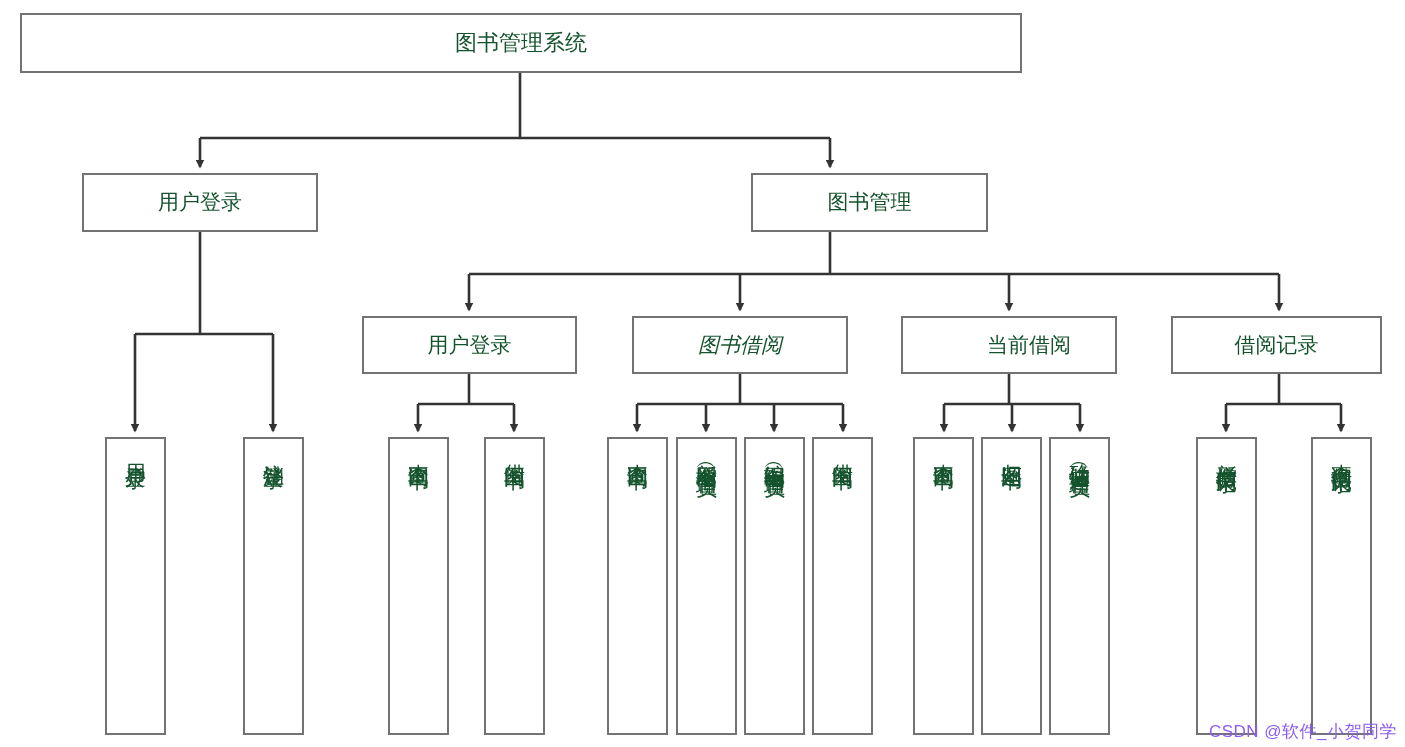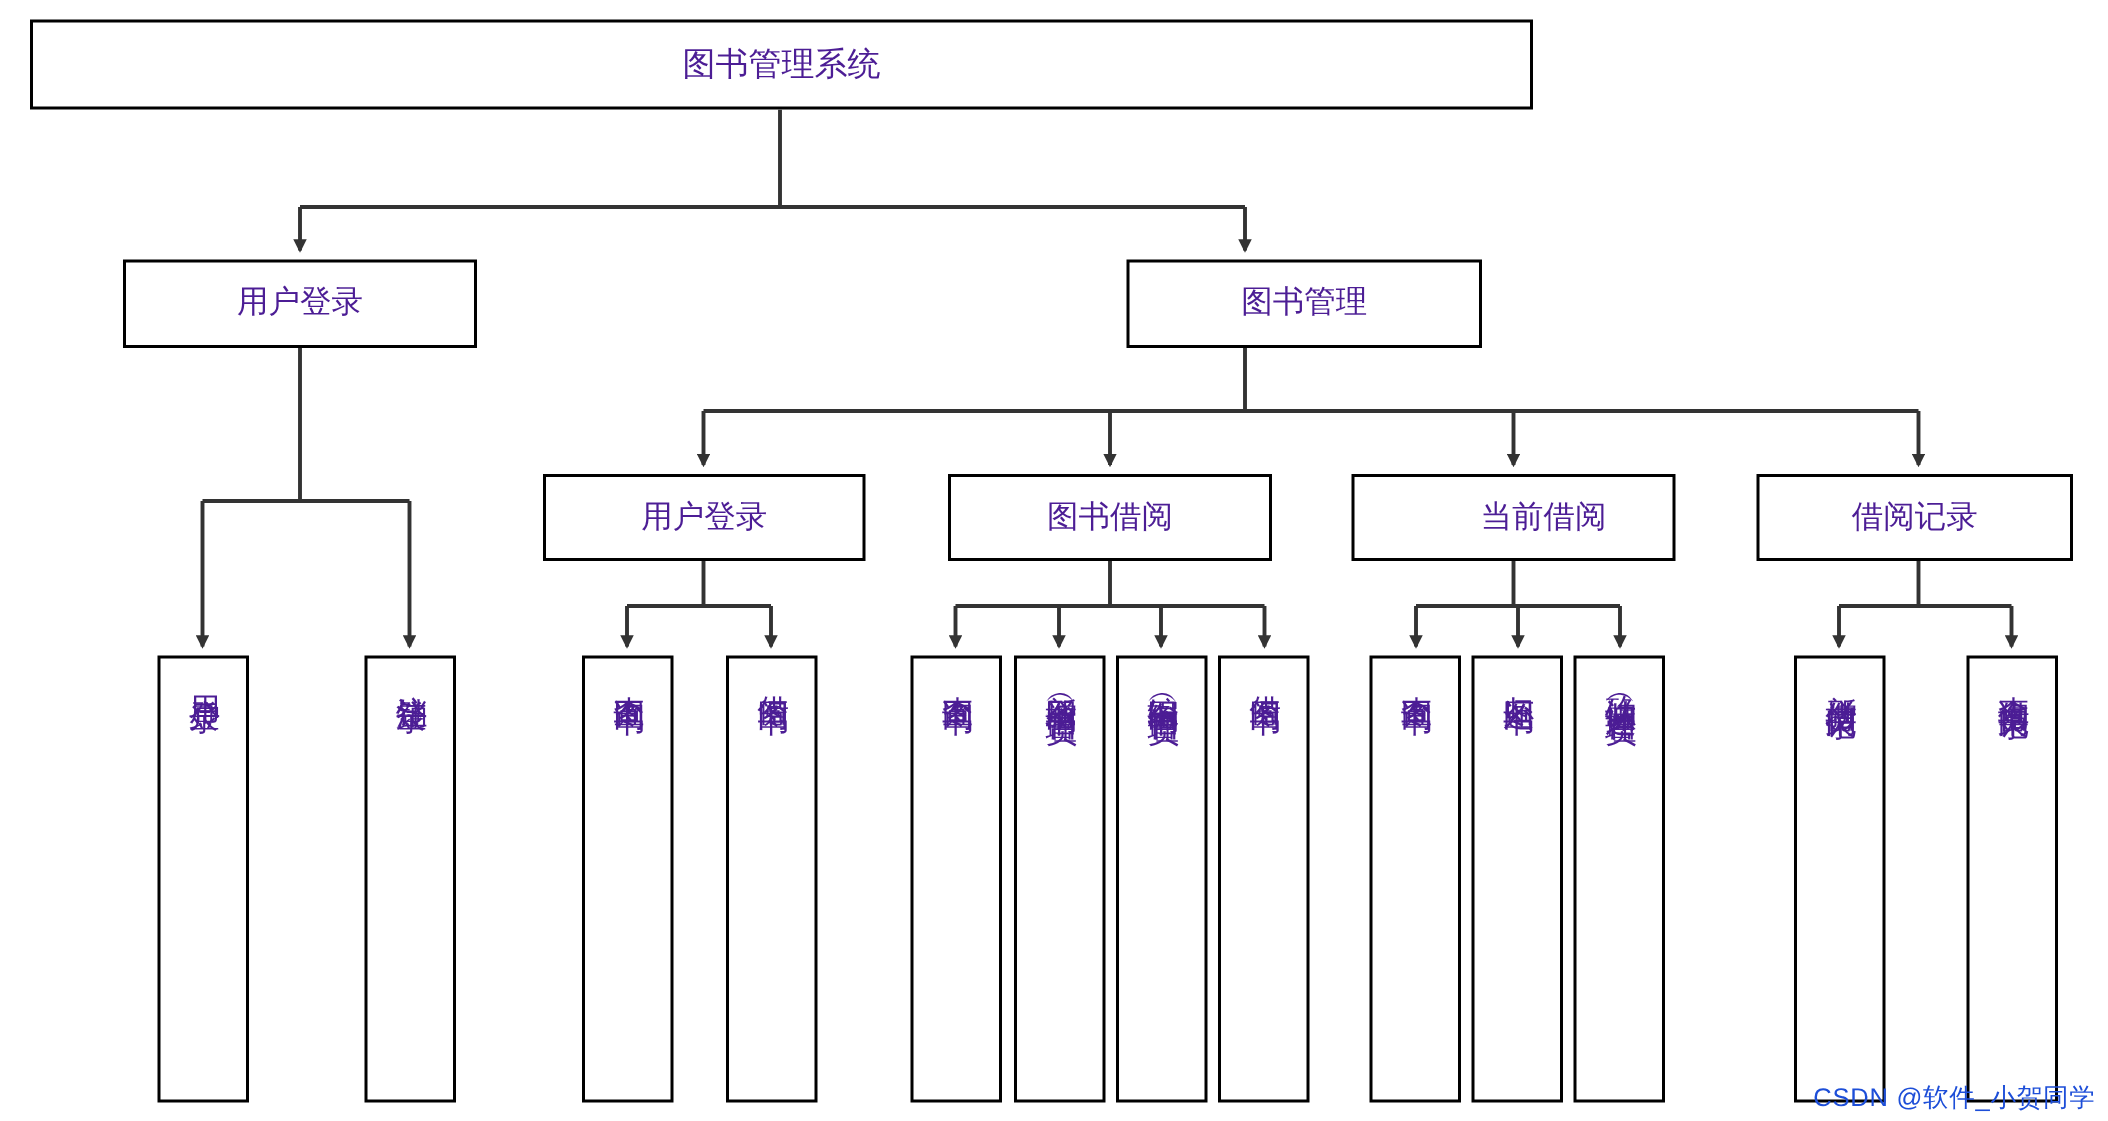--- a/index.html
+++ b/index.html
@@ -21,26 +21,26 @@
   #edges-layer {
     position: absolute;
     left: 0;
     top: 0;
     width: 1405px;
     height: 747px;
   }
   .node {
     position: absolute;
     box-sizing: border-box;
-    border: 2px solid #000000;
+    border: 2px solid #737373;
     background: #ffffff;
     display: flex;
     align-items: center;
     justify-content: center;
-    color: #4c1d95;
+    color: #14532d;
     z-index: 2;
   }
   .node-label {
     display: block;
     text-align: center;
     line-height: 1.18;
     white-space: nowrap;
   }
   .node.horizontal .node-label {
     font-size: 21px;
@@ -58,21 +58,21 @@
     text-orientation: upright;
     font-size: 21px;
     letter-spacing: 2px;
     line-height: 1.05;
   }
   #watermark {
     position: absolute;
     right: 8px;
     bottom: 4px;
     font-size: 17px;
-    color: #1d4ed8;
+    color: #8b5cf6;
     letter-spacing: 0.5px;
     z-index: 3;
     white-space: nowrap;
   }
 </style>
 </head>
 <body>
 
 <div id="diagram-root">
 
@@ -133,21 +133,21 @@
   <div class="node horizontal" style="left:82px; top:173px; width:236px; height:59px;">
     <span class="node-label">用户登录</span>
   </div>
   <div class="node horizontal" style="left:711px; top:173px; width:237px; height:59px;margin-left:40px;">
     <span class="node-label">图书管理</span>
   </div>
 
   <div class="node horizontal" style="left:362px; top:316px; width:215px; height:58px;">
     <span class="node-label">用户登录</span>
   </div>
-  <div class="node horizontal" style="left:632px; top:316px; width:216px; height:58px;">
+  <div class="node horizontal" style="left:632px; top:316px; width:216px; height:58px;font-style:italic;">
     <span class="node-label">图书借阅</span>
   </div>
   <div class="node horizontal" style="left:901px; top:316px; width:216px; height:58px;padding-left:40px;">
     <span class="node-label">当前借阅</span>
   </div>
   <div class="node horizontal" style="left:1171px; top:316px; width:211px; height:58px;">
     <span class="node-label">借阅记录</span>
   </div>
 
   <div class="node vertical" style="left:105px; top:437px; width:61px; height:298px;">

